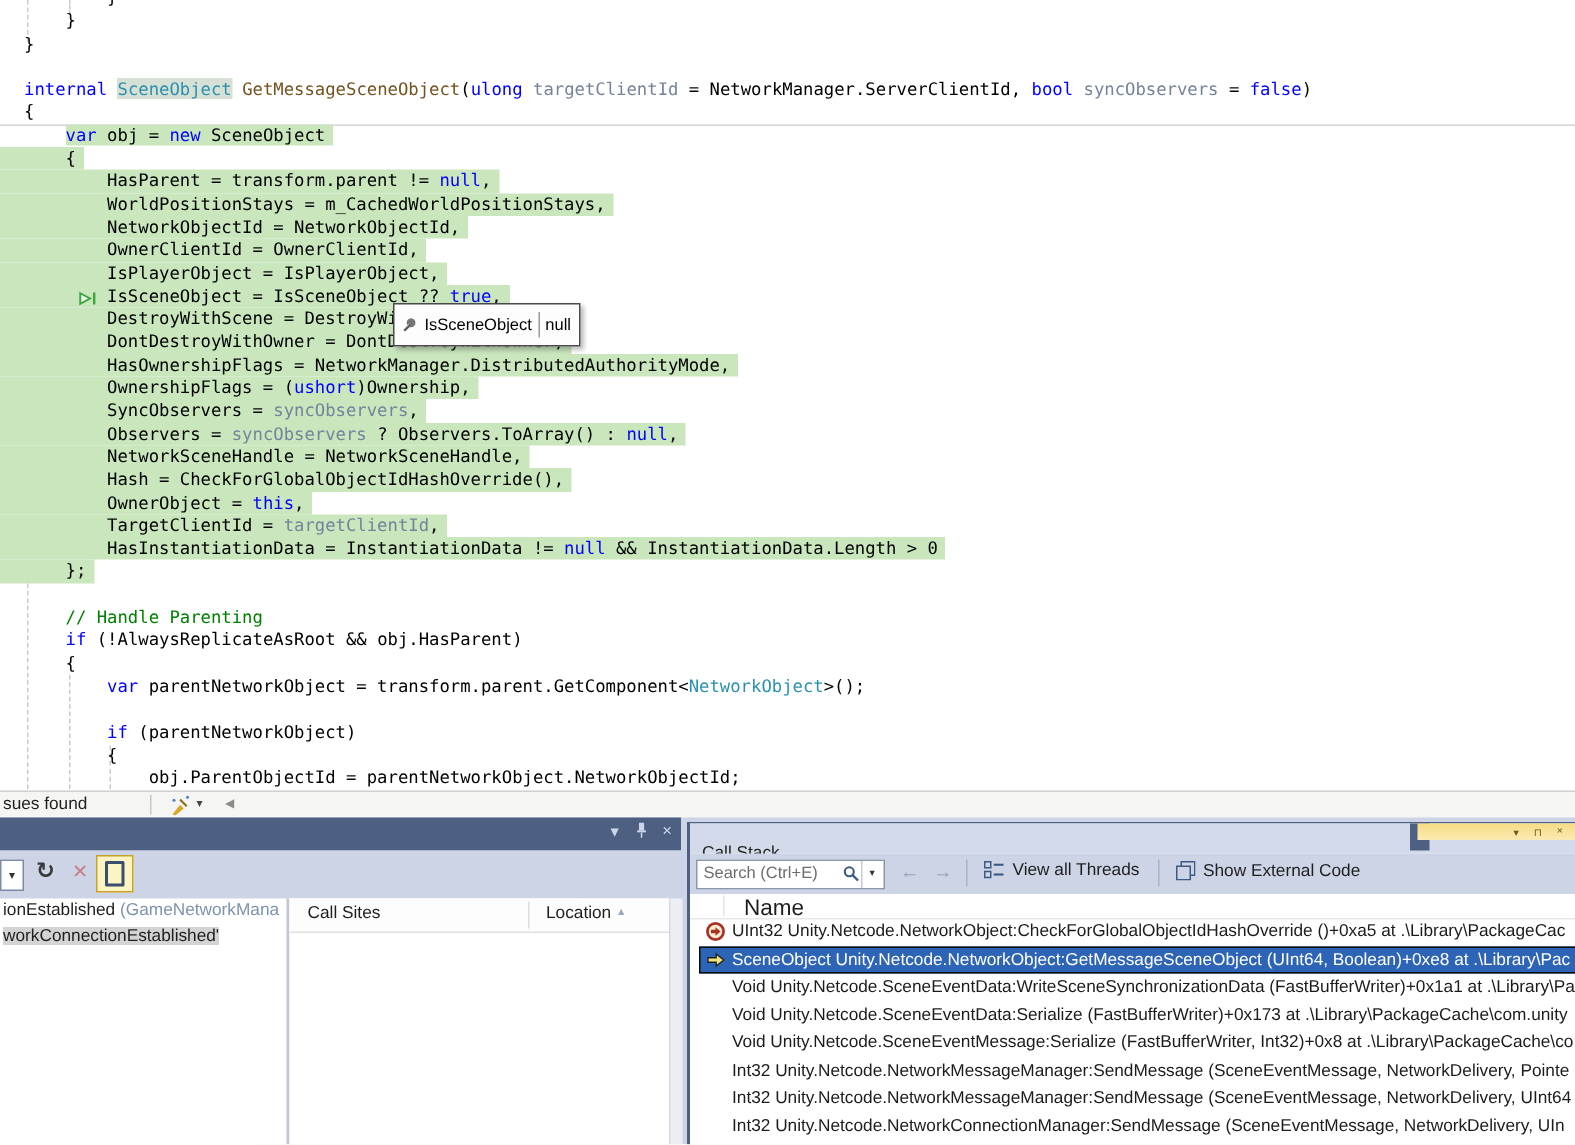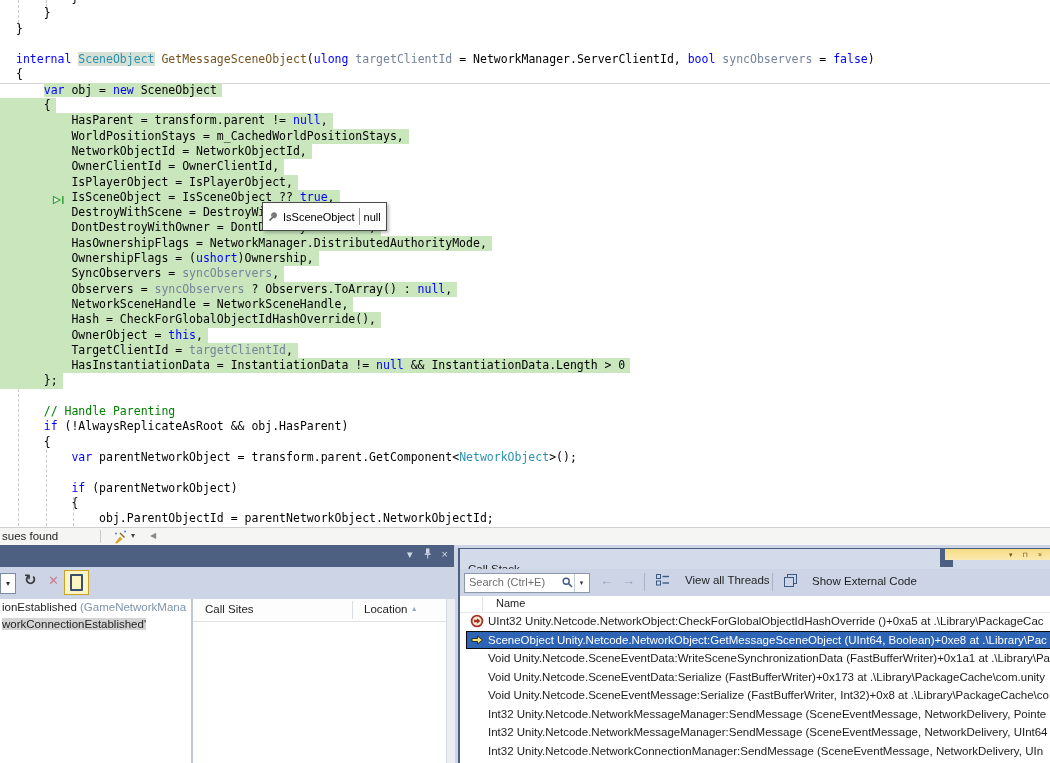--- a/index.html
+++ b/index.html
@@ -66,22 +66,22 @@
                   background:linear-gradient(#f7dc85,#fbeab2);display:flex;gap:10px;justify-content:flex-end;
                   padding-right:8px;align-items:center;font-size:7px;color:#6b5620;}
   .cs-tools{position:absolute;left:0;top:20px;width:590px;height:27px;background:#ccd4e6;font-size:11.5px;}
   .searchbox{position:absolute;left:4px;top:4px;width:124px;height:18px;background:#fff;border:1px solid #8a97ad;}
   .searchbox .ph{position:absolute;left:4px;top:2px;color:#6d6d6d;font-size:11px;white-space:nowrap;}
   .searchbox .mag{position:absolute;right:16px;top:3px;}
   .searchbox .dd{position:absolute;right:1px;top:0;width:13px;height:18px;border-left:1px solid #c6cdd9;
                  font-size:7px;color:#333;text-align:center;line-height:18px;}
   .nav{position:absolute;top:4px;font-size:13px;color:#98a2b8;}
   .tsep{position:absolute;top:4px;width:1px;height:18px;background:#aab3c6;}
-  .tbtn{position:absolute;top:5px;display:flex;align-items:center;gap:15px;color:#1e1e1e;white-space:nowrap;}
-  .cs-namehdr{position:absolute;left:0;top:47px;width:590px;height:16px;background:#fff;border-bottom:1px solid #e8e8e8;font-size:11px;}
+  .tbtn{position:absolute;top:5px;display:flex;align-items:center;gap:5px;color:#1e1e1e;white-space:nowrap;}
+  .cs-namehdr{position:absolute;left:0;top:47px;width:590px;height:16px;background:#fff;border-bottom:1px solid #e8e8e8;font-size:15px;}
   .cs-namehdr .nm{position:absolute;left:36px;top:1px;}
   .cs-namehdr .icdiv{position:absolute;left:22px;top:1px;width:1px;height:14px;background:#e4e4e4;}
   .frames{position:absolute;left:6px;top:63px;width:590px;height:152px;overflow:hidden;}
   .frame{height:18.5px;display:flex;align-items:center;white-space:nowrap;font-size:11.5px;color:#1c1c1c;}
   .frame .ic{width:22px;flex:0 0 22px;display:flex;justify-content:center;}
   .frame.sel{background:#2e64b5;color:#fff;outline:1px solid #0a0a0a;outline-offset:-1px;}
 </style>
 </head>
 <body>
 

